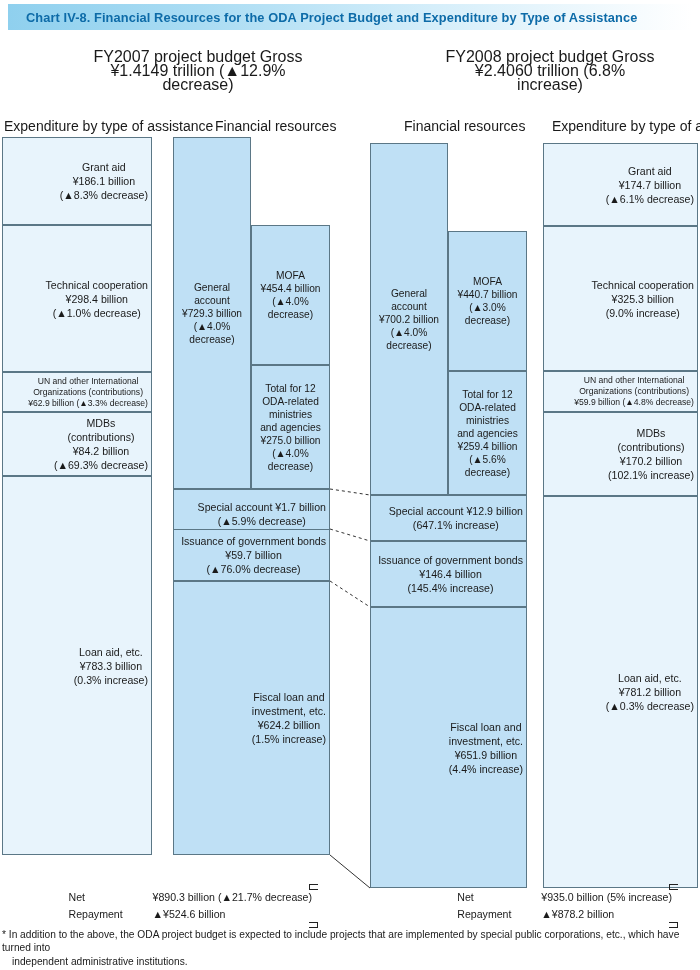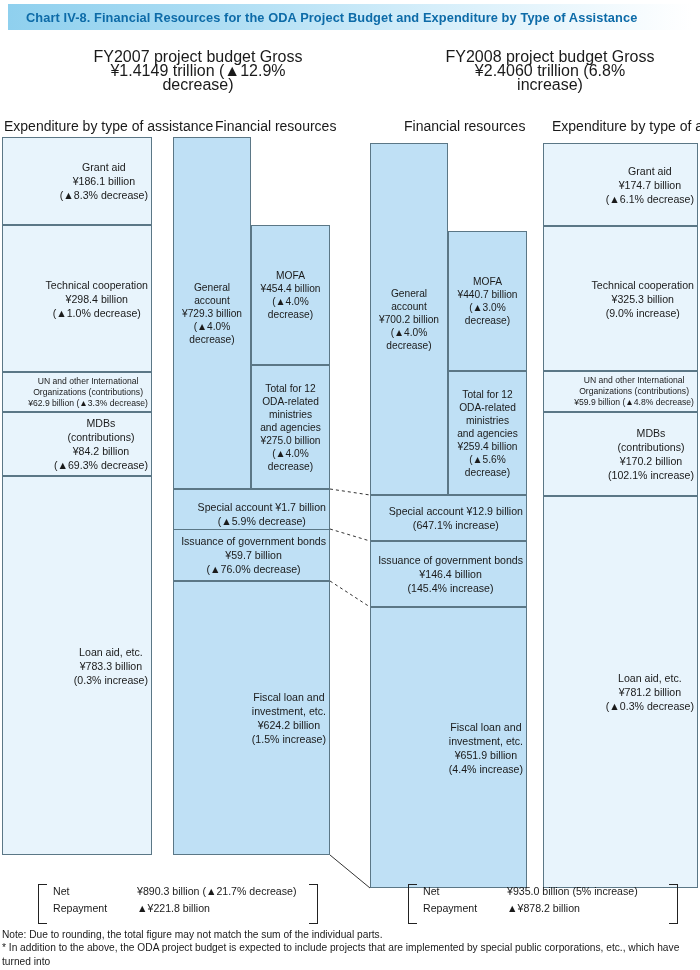--- a/index.html
+++ b/index.html
@@ -88,21 +88,22 @@
     left: 0; top: 0;
     width: 700px; height: 970px;
     pointer-events: none;
   }
 
   
   .summary {
     position: absolute;
     height: 44px;
     display: flex;
-    align-items: flex-start;
+    align-items: flex-end;
+    flex-direction: column;
   }
   #summary-2007 { left: 38px; top: 884px; width: 280px; }
   #summary-2008 { left: 408px; top: 884px; width: 270px; }
 
   .brk {
     width: 9px;
     height: 40px;
     border-top: 1px solid #222;
     border-bottom: 1px solid #222;
     box-sizing: border-box;
@@ -292,35 +293,34 @@
     </div>
   </div>
 </div>
 
 <div class="summary" id="summary-2007">
   <div class="brk left"></div>
   <div class="summary-body">
     <span>Net</span>
     <span>¥890.3 billion (▲21.7% decrease)</span>
     <span>Repayment</span>
-    <span>▲¥221.8 billion</span>
+    <span>▲¥524.6 billion</span>
   </div>
   <div class="brk right"></div>
 </div>
 
 <div class="summary" id="summary-2008">
   <div class="brk left"></div>
   <div class="summary-body">
     <span>Net</span>
     <span>¥935.0 billion (5% increase)</span>
     <span>Repayment</span>
     <span>▲¥878.2 billion</span>
   </div>
   <div class="brk right"></div>
 </div>
 
 <div class="notes">
-  <div class="note-line">Note: Due to rounding, the total figure may not match the sum of the individual parts.</div>
   <div class="note-star">
     <span>* In addition to the above, the ODA project budget is expected to include projects that are implemented by special public corporations, etc., which have turned into</span>
     <span class="cont">independent administrative institutions.</span>
   </div>
 </div>
 
 </body></html>

